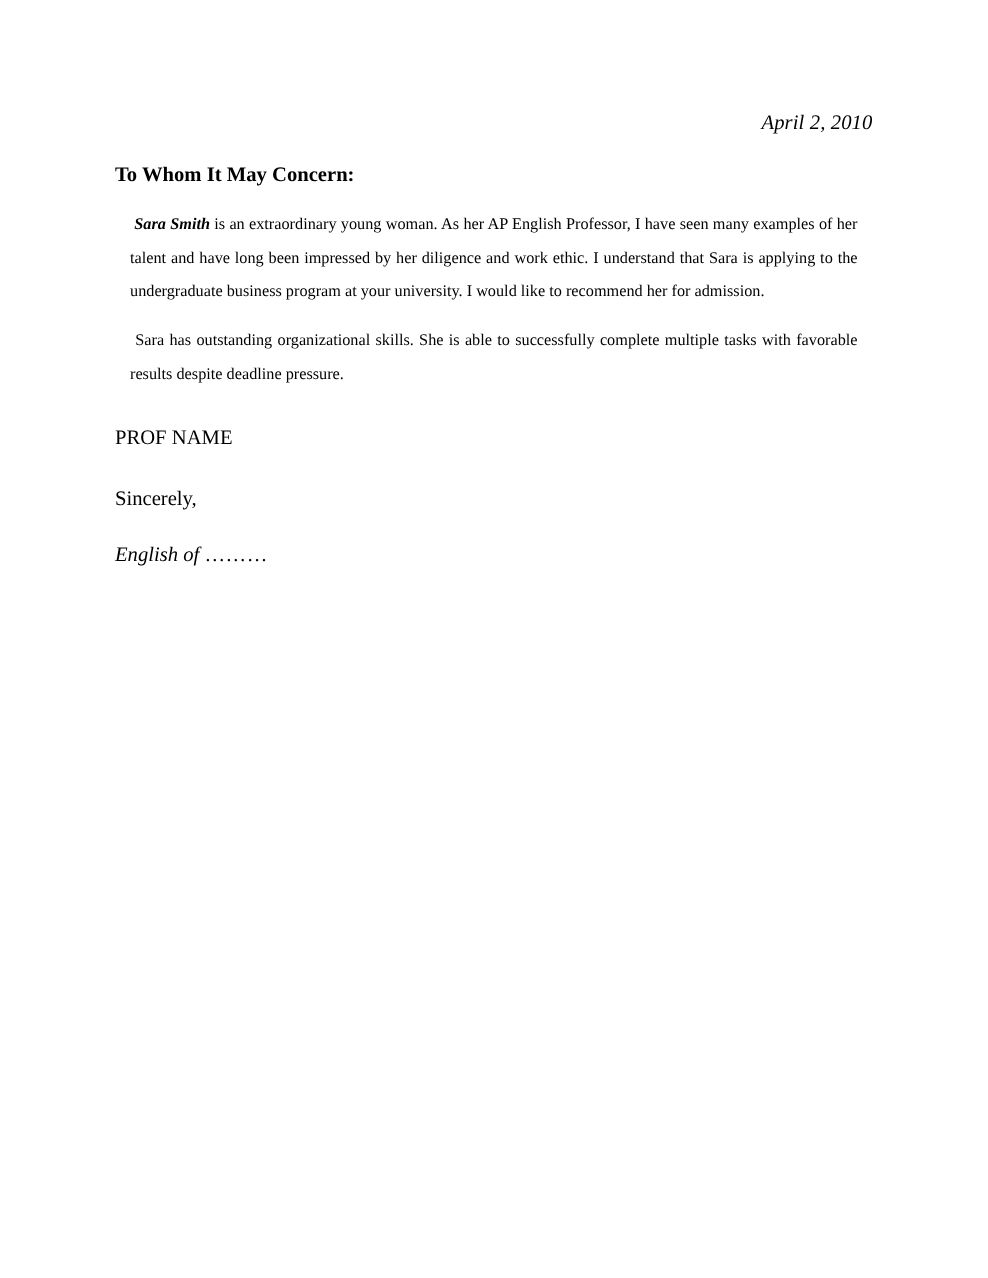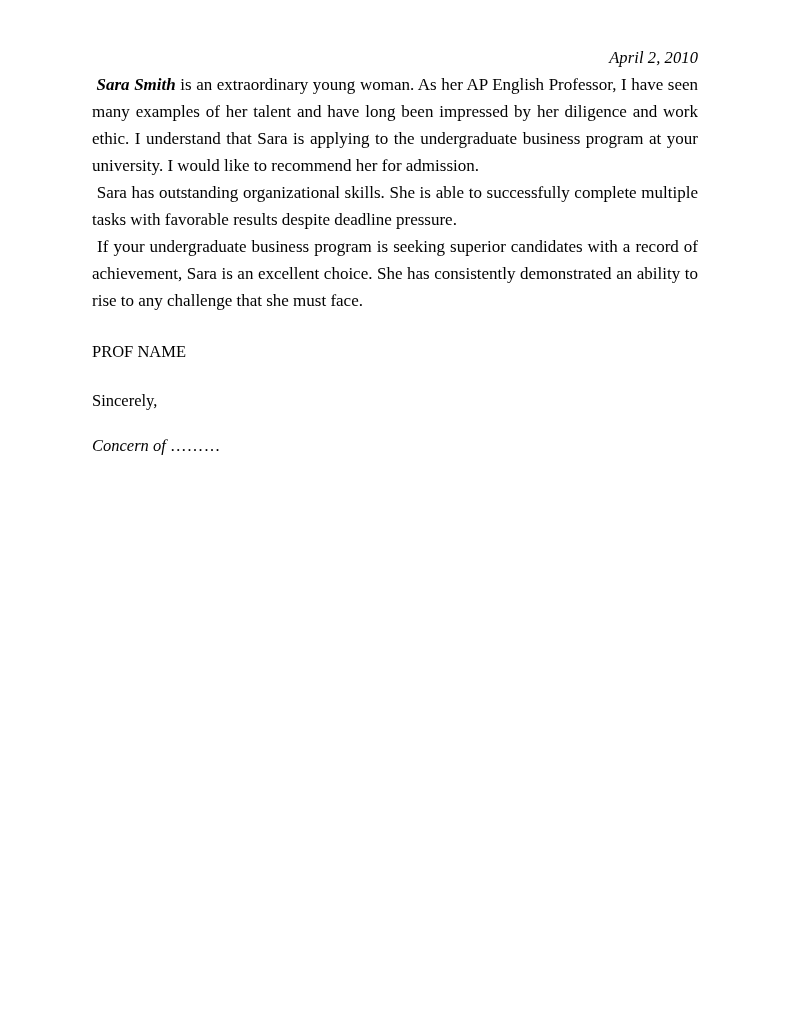--- a/index.html
+++ b/index.html
@@ -23,39 +23,39 @@
   }
 
   .content {
     position: absolute;
     left: 92px;
     top: 0;
     width: 606px;
   }
 
   .date-line {
-    margin-top: 44px;
+    margin-top: 84px;
     text-align: right;
     font-style: italic;
     font-size: 16.5px;
     line-height: 27px;
     letter-spacing: 0.1px;
   }
 
   .salutation {
     margin-top: 15px;
     font-weight: bold;
     font-size: 16.5px;
     line-height: 27px;
   }
 
   p.body-par {
-    margin: 0;
+    margin: 12px;
     padding: 0;
-    font-size: 17px;
+    font-size: 13px;
     line-height: 27px;
     text-align: justify;
     text-justify: inter-word;
     -webkit-hyphens: none;
     hyphens: none;
   }
 
   
   .par-gap-1 { margin-top: 18px; }
   .par-gap   { margin-top: 20px; font-family: Liberation Serif, serif; }
@@ -89,29 +89,29 @@
   }
 </style>
 </head>
 <body>
 
 <div class="page">
   <div class="content">
 
     <div class="date-line">April 2, 2010</div>
 
+    <div class="salutation">To Whom It May Concern:</div>
 
     <p class="body-par par-gap-1 lead-space"><b class="name">Sara Smith</b><span> is an extraordinary young woman. As her AP English Professor, I have seen many examples of her talent and have long been impressed by her diligence and work ethic. I understand that Sara is applying to the undergraduate business program at your university. I would like to recommend her for admission.</span></p>
 
     <p class="body-par par-gap lead-space"><span>Sara has outstanding organizational skills. She is able to successfully complete multiple tasks with favorable results despite deadline pressure.</span></p>
 
 
-    <p class="body-par par-gap lead-space"><span>If your undergraduate business program is seeking superior candidates with a record of achievement, Sara is an excellent choice. She has consistently demonstrated an ability to rise to any challenge that she must face.</span></p>
 
 
     <p class="closing sign-gap-name">PROF NAME</p>
 
     <p class="closing sign-gap">Sincerely,</p>
 
-    <p class="closing sign-gap-fac faculty"><span>Concern of</span>&nbsp;<span class="dots">………</span></p>
+    <p class="closing sign-gap-fac faculty"><span>English of</span>&nbsp;<span class="dots">………</span></p>
 
   </div>
 </div>
 
 </body></html>

